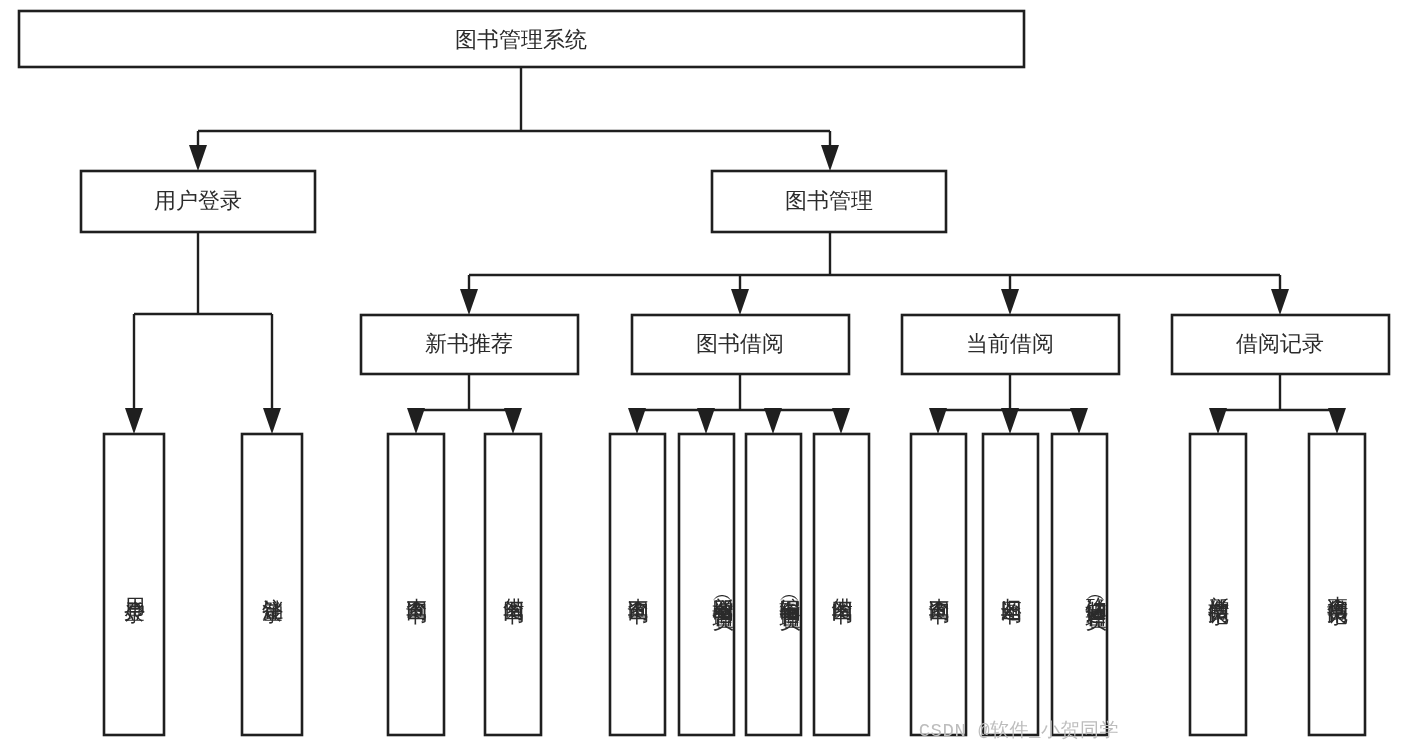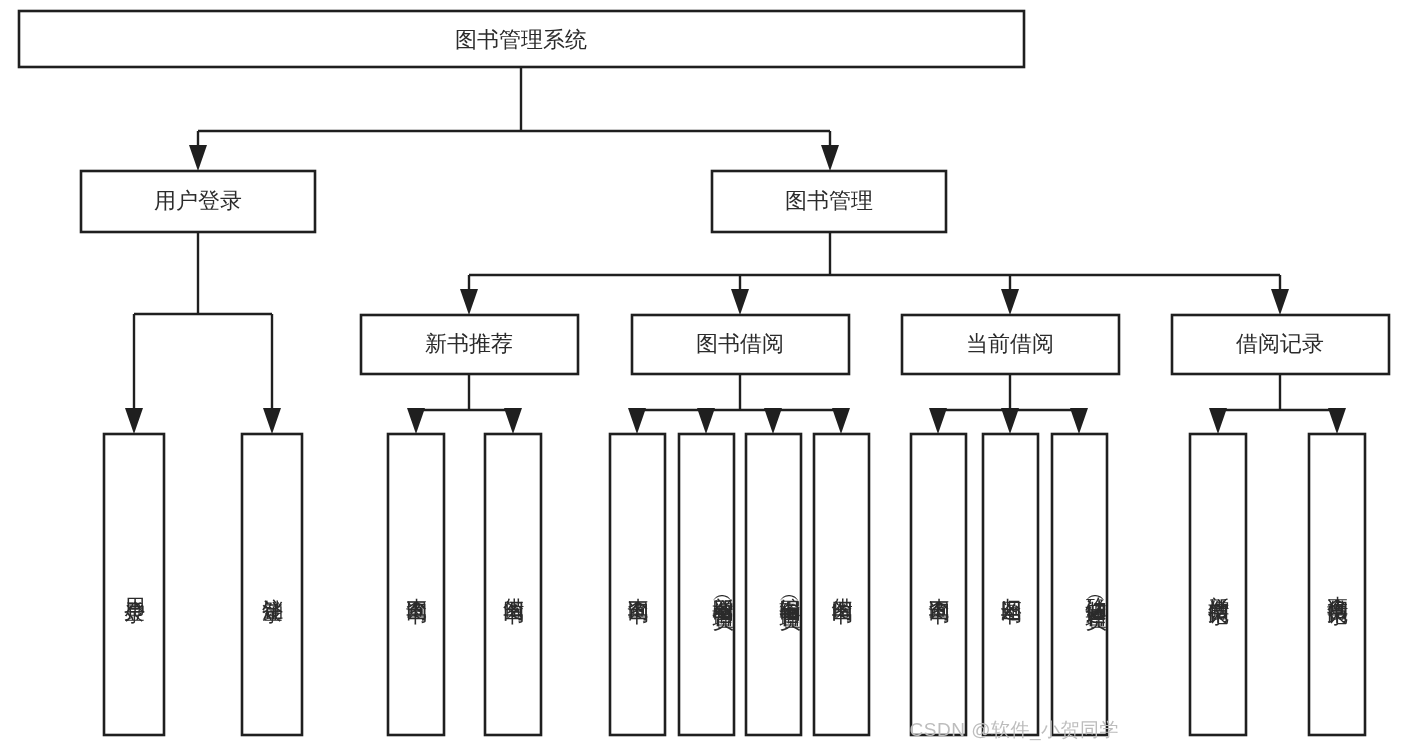--- a/index.html
+++ b/index.html
@@ -58,21 +58,21 @@
     letter-spacing: 2px;
     color: #2b2b2b;
     text-align: center;
     white-space: nowrap;
     pointer-events: none;
   }
   .watermark {
     position: absolute;
     right: 10px;
     bottom: 4px;
-    font-family: Liberation Sans, sans-serif;
+    font-family: Liberation Mono, monospace;
     font-size: 19px;
     color: #bdbdbd;
     letter-spacing: 0.5px;
     user-select: none;
   }
 </style>
 </head>
 <body>
 
 <div id="diagram-root">

